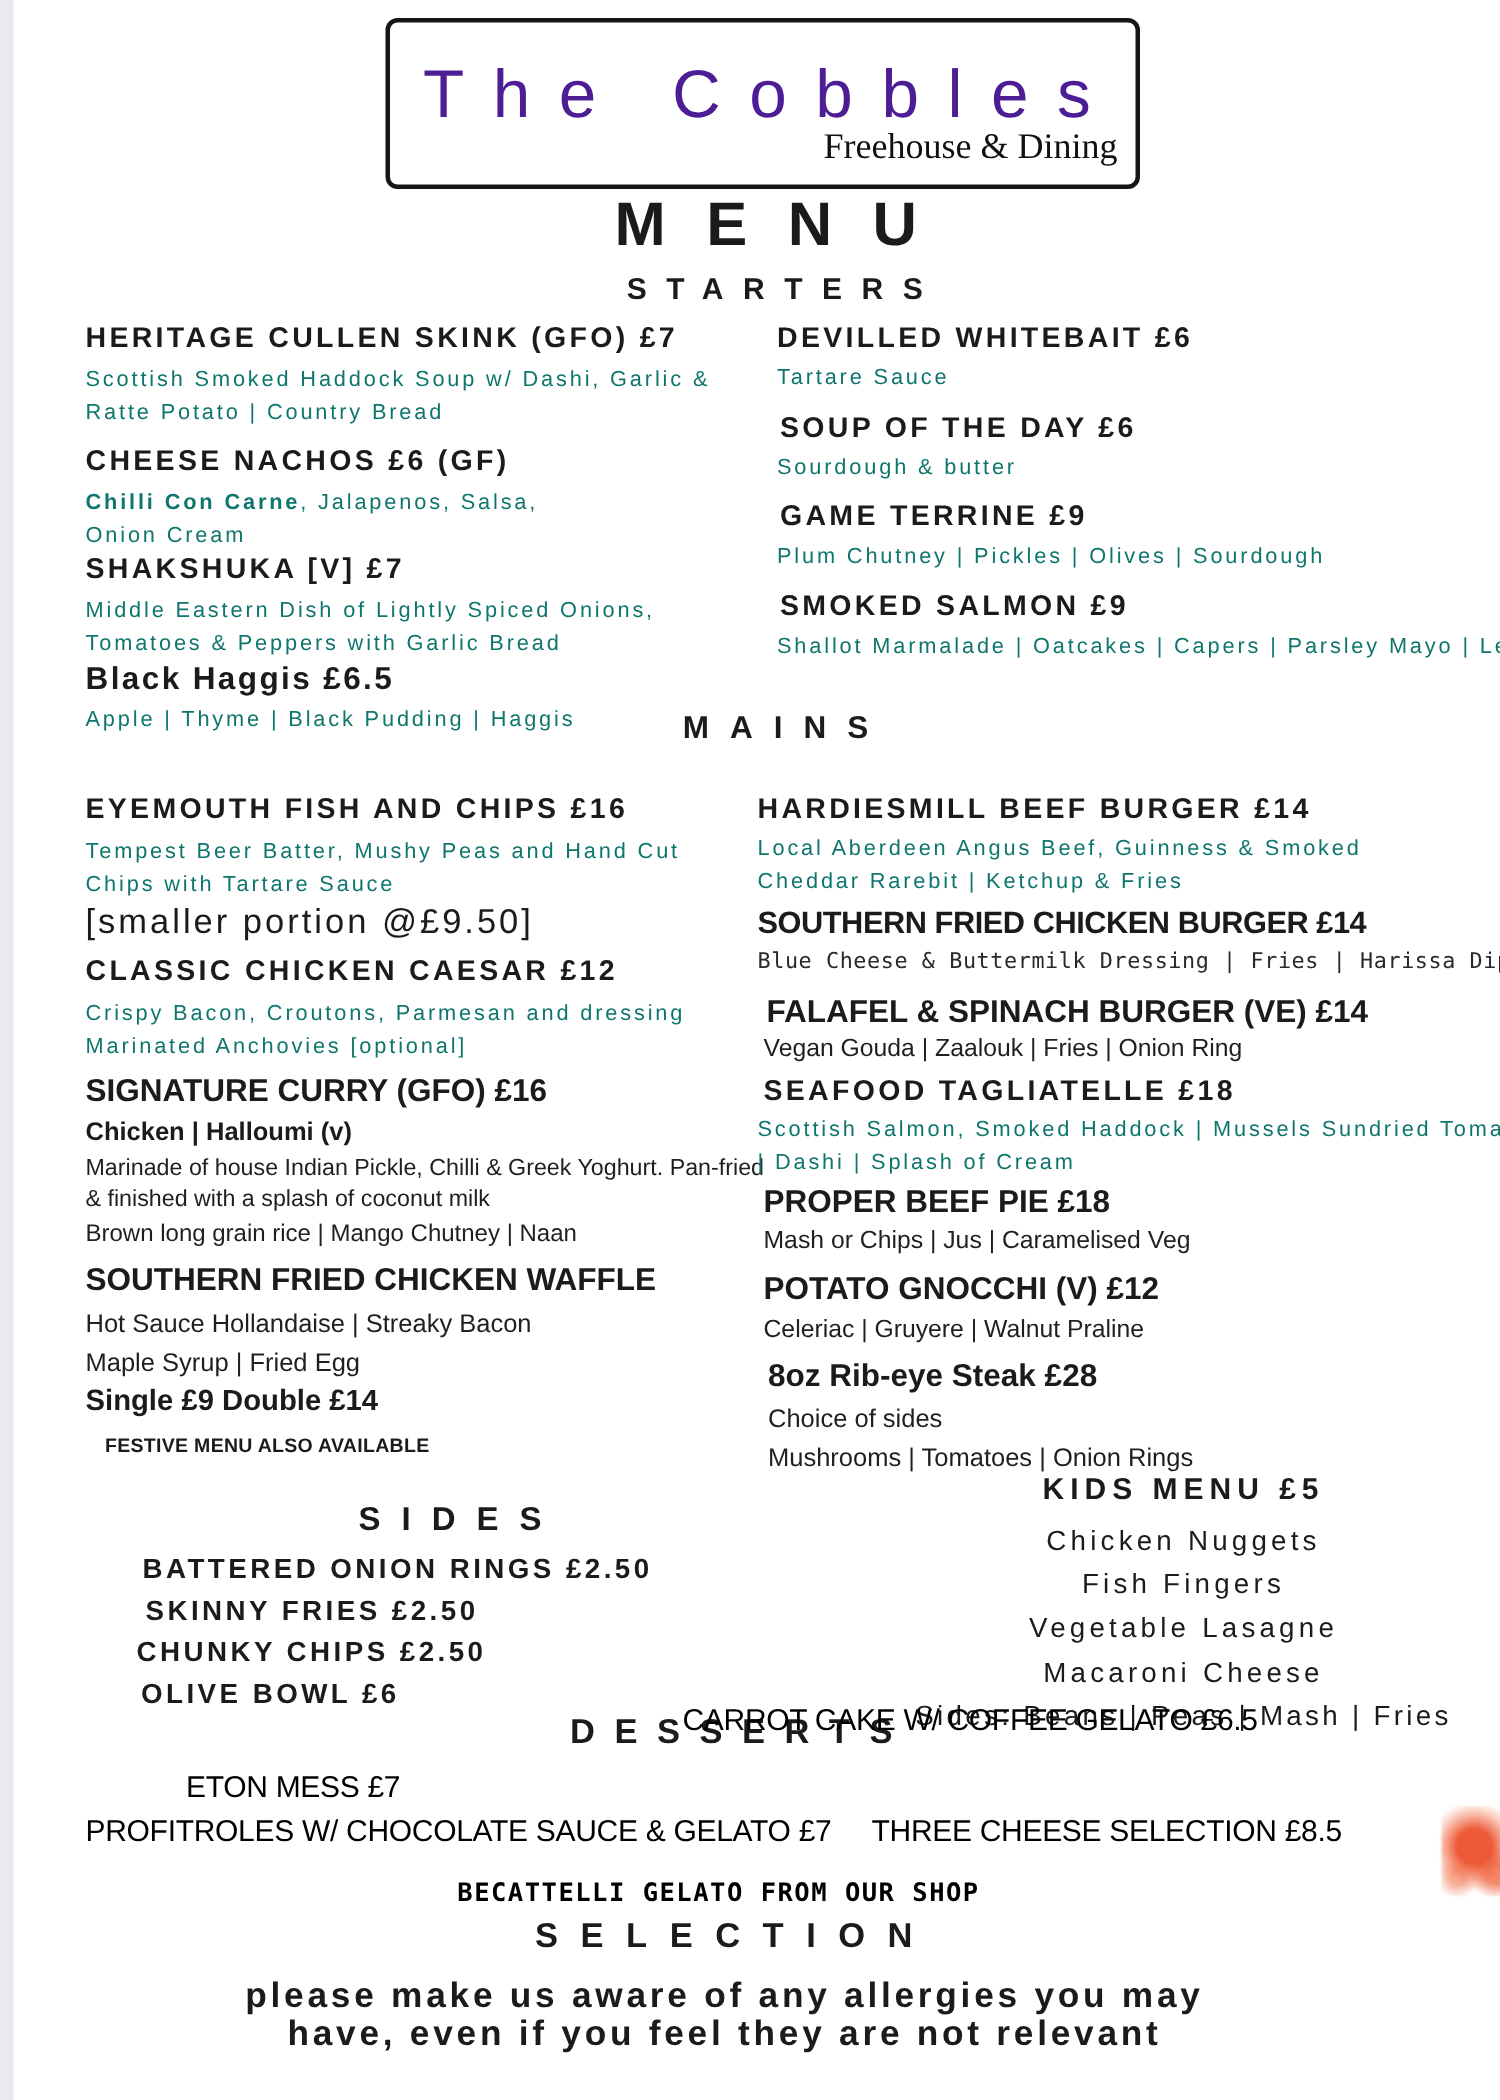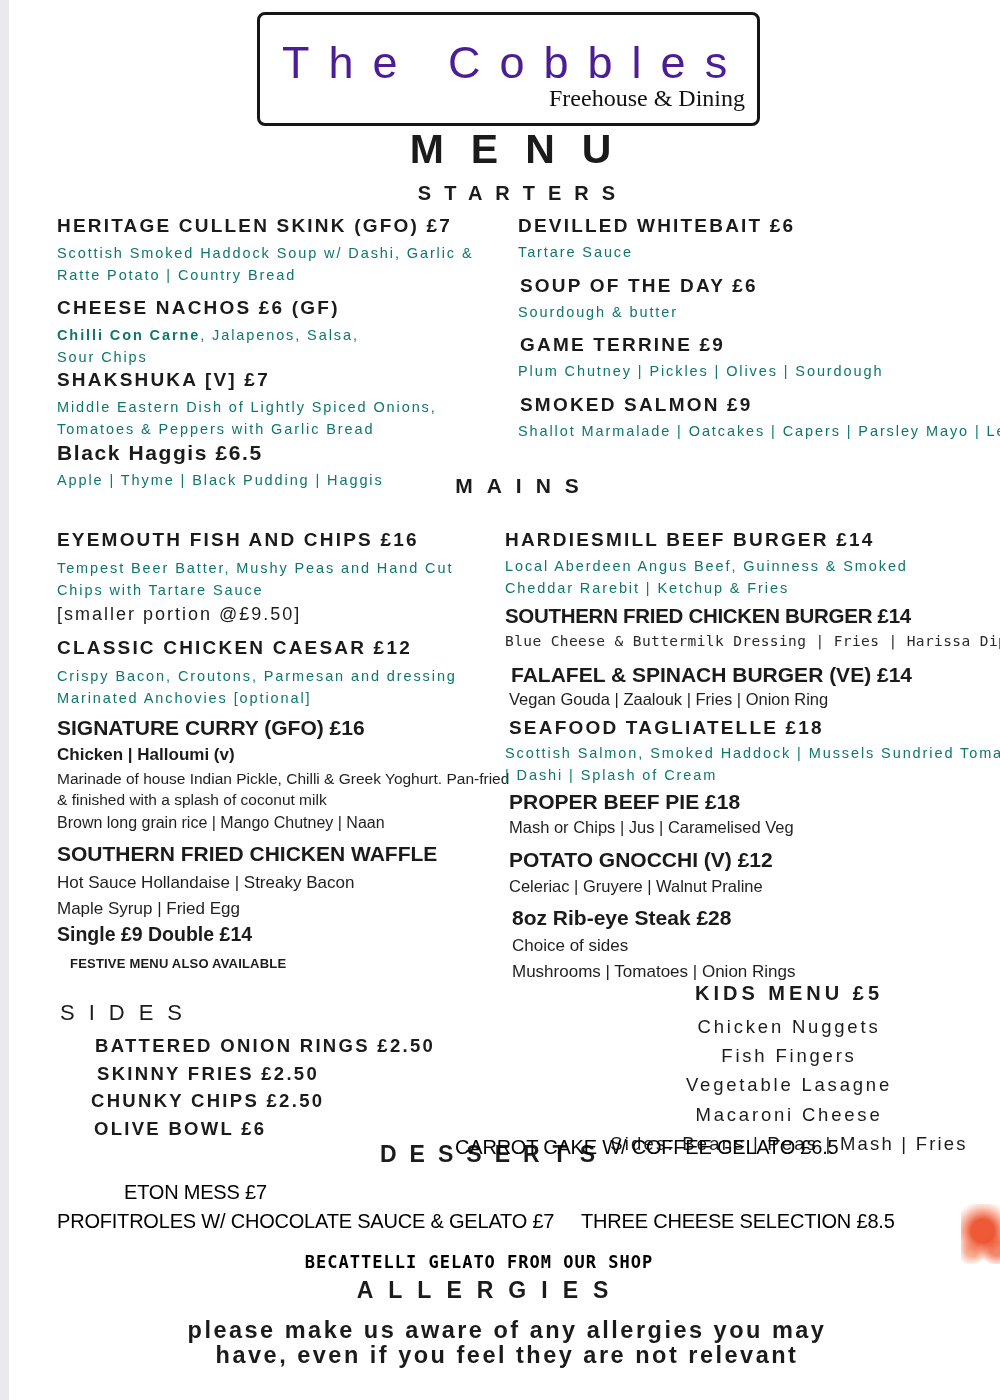--- a/index.html
+++ b/index.html
@@ -41,27 +41,27 @@
   .h-plain { font-size:21px; font-weight:700; line-height:25px; white-space:nowrap; margin:0 0 3px 0; }
   .h-cond { font-size:20.5px; font-weight:700; line-height:25px; letter-spacing:-0.3px;
     white-space:nowrap; margin:0 0 2px 0; }
   .d-plain { font-size:16.5px; line-height:23px; white-space:nowrap; color:#1f1f1f; }
   .d-plain-sm { font-size:15.5px; line-height:21px; white-space:nowrap; color:#1f1f1f; }
   .d-big { font-size:17px; line-height:25.5px; white-space:nowrap; color:#1f1f1f; }
   .d-mono { font-family:"DejaVu Sans Mono", monospace; font-size:14.5px; letter-spacing:0.4px;
     line-height:22px; white-space:nowrap; color:#2a2a2a; }
   .sub-bold { font-size:17px; font-weight:700; line-height:23px; margin-bottom:2px; }
   .price-bold { font-size:19.5px; font-weight:700; line-height:26px; }
-  .note-line { font-size:18px; letter-spacing:2px; line-height:27px; }
+  .note-line { font-size:23px; letter-spacing:2px; line-height:27px; }
 
   .festive { position:absolute; left:70px; top:956px; font-size:13px; font-weight:700;
     letter-spacing:0.2px; }
 
   .sides-block { position:absolute; left:60px; top:1000px; width:315px; }
-  .sides-title { text-align:left; font-size:22px; font-weight:400; letter-spacing:14px;
+  .sides-title { text-align:right; font-size:22px; font-weight:700; letter-spacing:14px;
     margin-bottom:6px; white-space:nowrap; }
   .side-item { font-size:18.5px; font-weight:700; letter-spacing:2.3px; line-height:27.5px;
     margin-left:33px; white-space:nowrap; }
 
   .kids-block { position:absolute; left:568px; top:982px; width:442px; text-align:center; }
   .kids-title { font-size:20px; font-weight:700; letter-spacing:4px; margin-bottom:7px; }
   .kids-item { font-size:18.5px; letter-spacing:2.8px; line-height:29.2px; white-space:nowrap; }
   .kids-sides { font-size:18.5px; letter-spacing:2.2px; line-height:29.2px; white-space:nowrap; }
 
   .red { color:#000000; }
@@ -69,21 +69,21 @@
     font-weight:400; }
   .ds1a { left:124px; top:1181px; }
   .ds1b { left:455px; top:1136px; }
   .ds2a { left:57px; top:1210px; }
   .ds2b { left:581px; top:1210px; }
   .gelato-note { position:absolute; left:0; top:1252px; width:958px; text-align:center;
     font-family:"DejaVu Sans Mono", monospace; font-size:17px; font-weight:700;
     letter-spacing:1px; white-space:nowrap; }
 
   .allergy-text { position:absolute; left:0; top:1318px; width:966px; text-align:center;
-    font-size:23.5px; font-weight:700; letter-spacing:2.5px; line-height:24.5px;padding-left:24px; }
+    font-size:23.5px; font-weight:700; letter-spacing:2.5px; line-height:24.5px; }
 
   .red-blob { position:absolute; left:961px; top:1204px; width:52px; height:60px;
     background:
       radial-gradient(circle at 42% 45%, rgba(237,80,45,0.95) 0 26%, rgba(240,98,60,0.65) 40%,
         rgba(244,122,84,0.3) 55%, rgba(244,122,84,0) 68%),
       radial-gradient(circle at 70% 75%, rgba(238,90,55,0.7) 0 12%, rgba(238,90,55,0) 30%),
       radial-gradient(circle at 20% 80%, rgba(240,110,70,0.5) 0 8%, rgba(240,110,70,0) 22%);
     filter:blur(0.6px);
   }
 
@@ -105,21 +105,21 @@
 
   <div class="col col-st-left">
     <div class="mi">
       <div class="h-ls">HERITAGE CULLEN SKINK (GFO) £7</div>
       <div class="d-ls">Scottish Smoked Haddock Soup w/ Dashi, Garlic &amp;</div>
       <div class="d-ls">Ratte Potato | Country Bread</div>
     </div>
     <div class="mi" style="margin-bottom:0;">
       <div class="h-ls">CHEESE NACHOS £6 (GF)</div>
       <div class="d-ls"><strong>Chilli Con Carne</strong><span>, Jalapenos, Salsa,</span></div>
-      <div class="d-ls">Sour Chips</div>
+      <div class="d-ls">Onion Cream</div>
     </div>
     <div class="mi" style="margin-bottom:0;">
       <div class="h-ls">SHAKSHUKA [V] £7</div>
       <div class="d-ls">Middle Eastern Dish of Lightly Spiced Onions,</div>
       <div class="d-ls">Tomatoes &amp; Peppers with Garlic Bread</div>
     </div>
     <div class="mi">
       <div class="h-ls mixed">Black Haggis £6.5</div>
       <div class="d-ls">Apple | Thyme | Black Pudding | Haggis</div>
     </div>
@@ -228,18 +228,18 @@
 
   <div class="hdr hdr-desserts">DESSERTS</div>
 
   <div class="dessert-item red ds1a">ETON MESS £7</div>
   <div class="dessert-item red ds1b">CARROT CAKE W/ COFFEE GELATO £6.5</div>
   <div class="dessert-item red ds2a">PROFITROLES W/ CHOCOLATE SAUCE &amp; GELATO  £7</div>
   <div class="dessert-item red ds2b">THREE CHEESE SELECTION  £8.5</div>
   <div class="gelato-note red">BECATTELLI GELATO FROM OUR SHOP</div>
   <div class="red-blob"></div>
 
-  <div class="hdr hdr-allergies">ALLERGIES</div>
+  <div class="hdr hdr-allergies">SELECTION</div>
   <div class="allergy-text">
     <div>please make us aware of any allergies you may</div>
     <div>have, even if you feel they are not relevant</div>
   </div>
 </div>
 
 </body></html>

